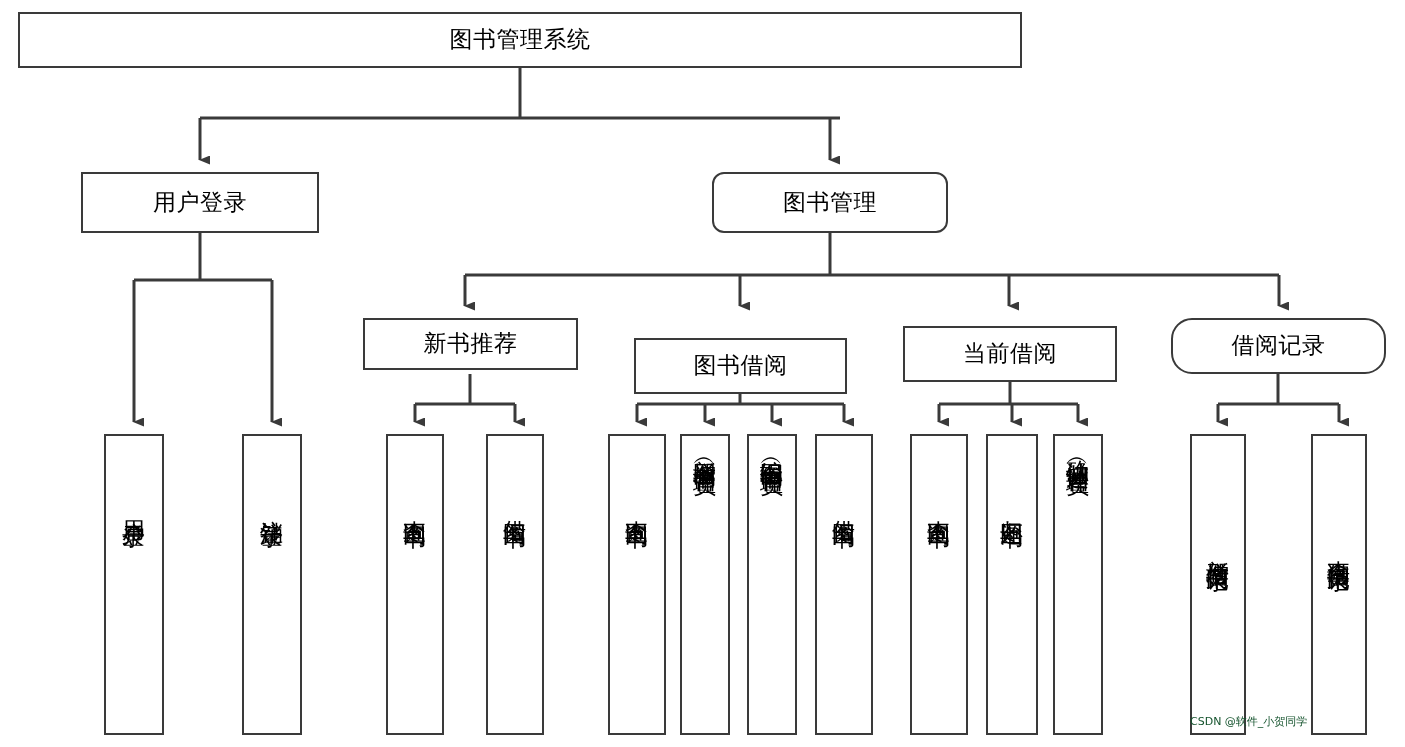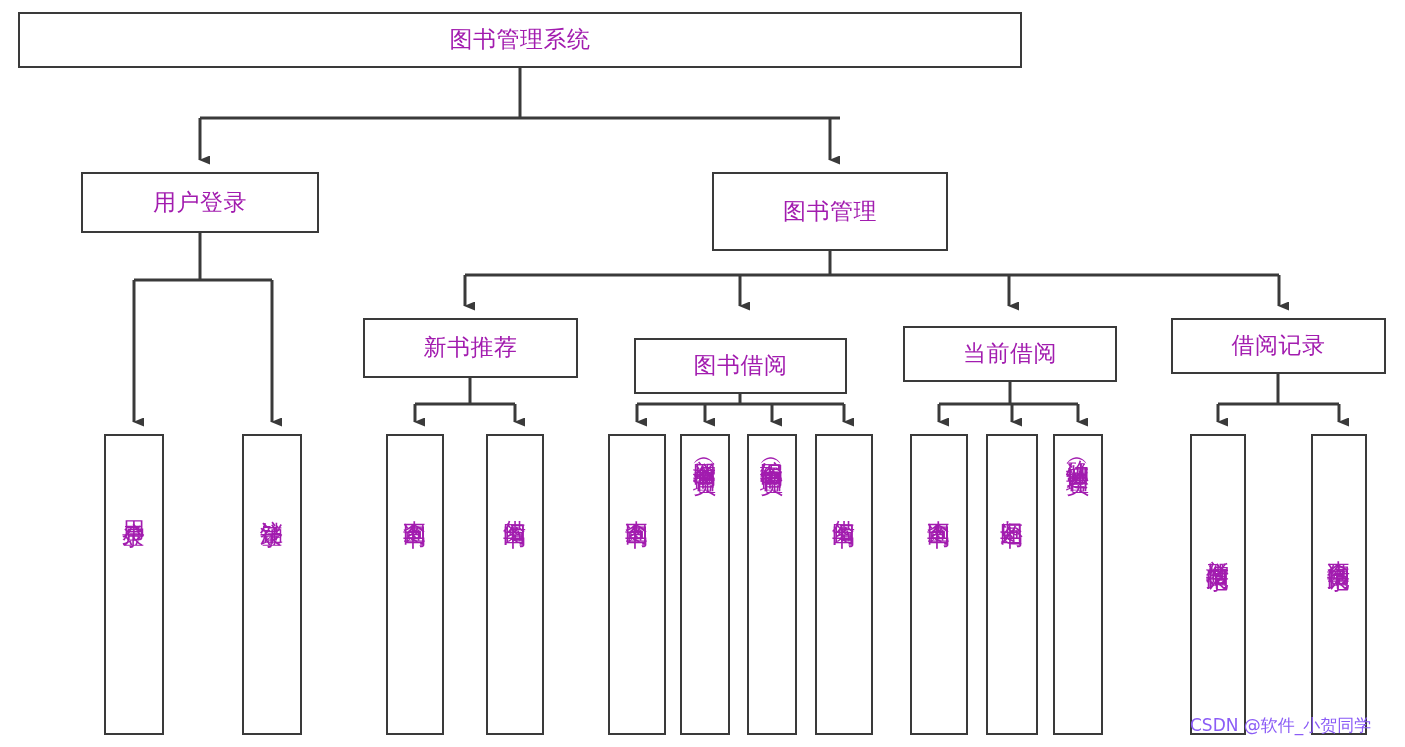--- a/index.html
+++ b/index.html
@@ -26,21 +26,21 @@
     pointer-events: none;
   }
   .node {
     position: absolute;
     box-sizing: border-box;
     background: #ffffff;
     border: 2px solid #3a3a3a;
     display: flex;
     align-items: center;
     justify-content: center;
-    color: #a21caf;
+    color: #000000;
     z-index: 2;
   }
   .node-h {
     font-size: 23px;
     letter-spacing: 0.5px;
     line-height: 1.2;
     white-space: nowrap;
   }
   .node-v {
     font-size: 23px;
@@ -59,22 +59,22 @@
   .node-v.mid .vtext {
     margin-top: 60px;
   }
   .node-v.mid2 .vtext {
     margin-top: 100px;
   }
   .watermark {
     position: absolute;
     left: 1190px;
     top: 714px;
-    font-size: 17px;
-    color: #8b5cf6;
+    font-size: 11px;
+    color: #14532d;
     white-space: nowrap;
     z-index: 3;
   }
 </style>
 </head>
 <body>
 
 <div id="canvas">
 
   <svg id="edges" viewBox="0 0 1405 747" xmlns="http://www.w3.org/2000/svg">
@@ -128,37 +128,37 @@
   </svg>
 
   <div class="node node-h" style="left:18px;top:12px;width:1004px;height:56px;">
     <span>图书管理系统</span>
   </div>
 
   <div class="node node-h" style="left:81px;top:172px;width:238px;height:61px;">
     <span>用户登录</span>
   </div>
 
-  <div class="node node-h" style="left:712px;top:172px;width:236px;height:79px;">
+  <div class="node node-h" style="left:712px;top:172px;width:236px;height:61px;border-radius:12px;">
     <span>图书管理</span>
   </div>
 
-  <div class="node node-h" style="left:363px;top:318px;width:215px;height:60px;">
+  <div class="node node-h" style="left:363px;top:318px;width:215px;height:52px;">
     <span>新书推荐</span>
   </div>
 
   <div class="node node-h" style="left:634px;top:318px;width:213px;height:56px;margin-top:20px;">
     <span>图书借阅</span>
   </div>
 
   <div class="node node-h" style="left:903px;top:318px;width:214px;height:56px;margin-top:8px;">
     <span>当前借阅</span>
   </div>
 
-  <div class="node node-h" style="left:1171px;top:318px;width:215px;height:56px;">
+  <div class="node node-h" style="left:1171px;top:318px;width:215px;height:56px;border-radius:21px;">
     <span>借阅记录</span>
   </div>
 
   <div class="node node-v mid" style="left:104px;top:434px;width:60px;height:301px;">
     <span class="vtext">用户登录</span>
   </div>
 
   <div class="node node-v mid" style="left:242px;top:434px;width:60px;height:301px;">
     <span class="vtext">注销登录</span>
   </div>

